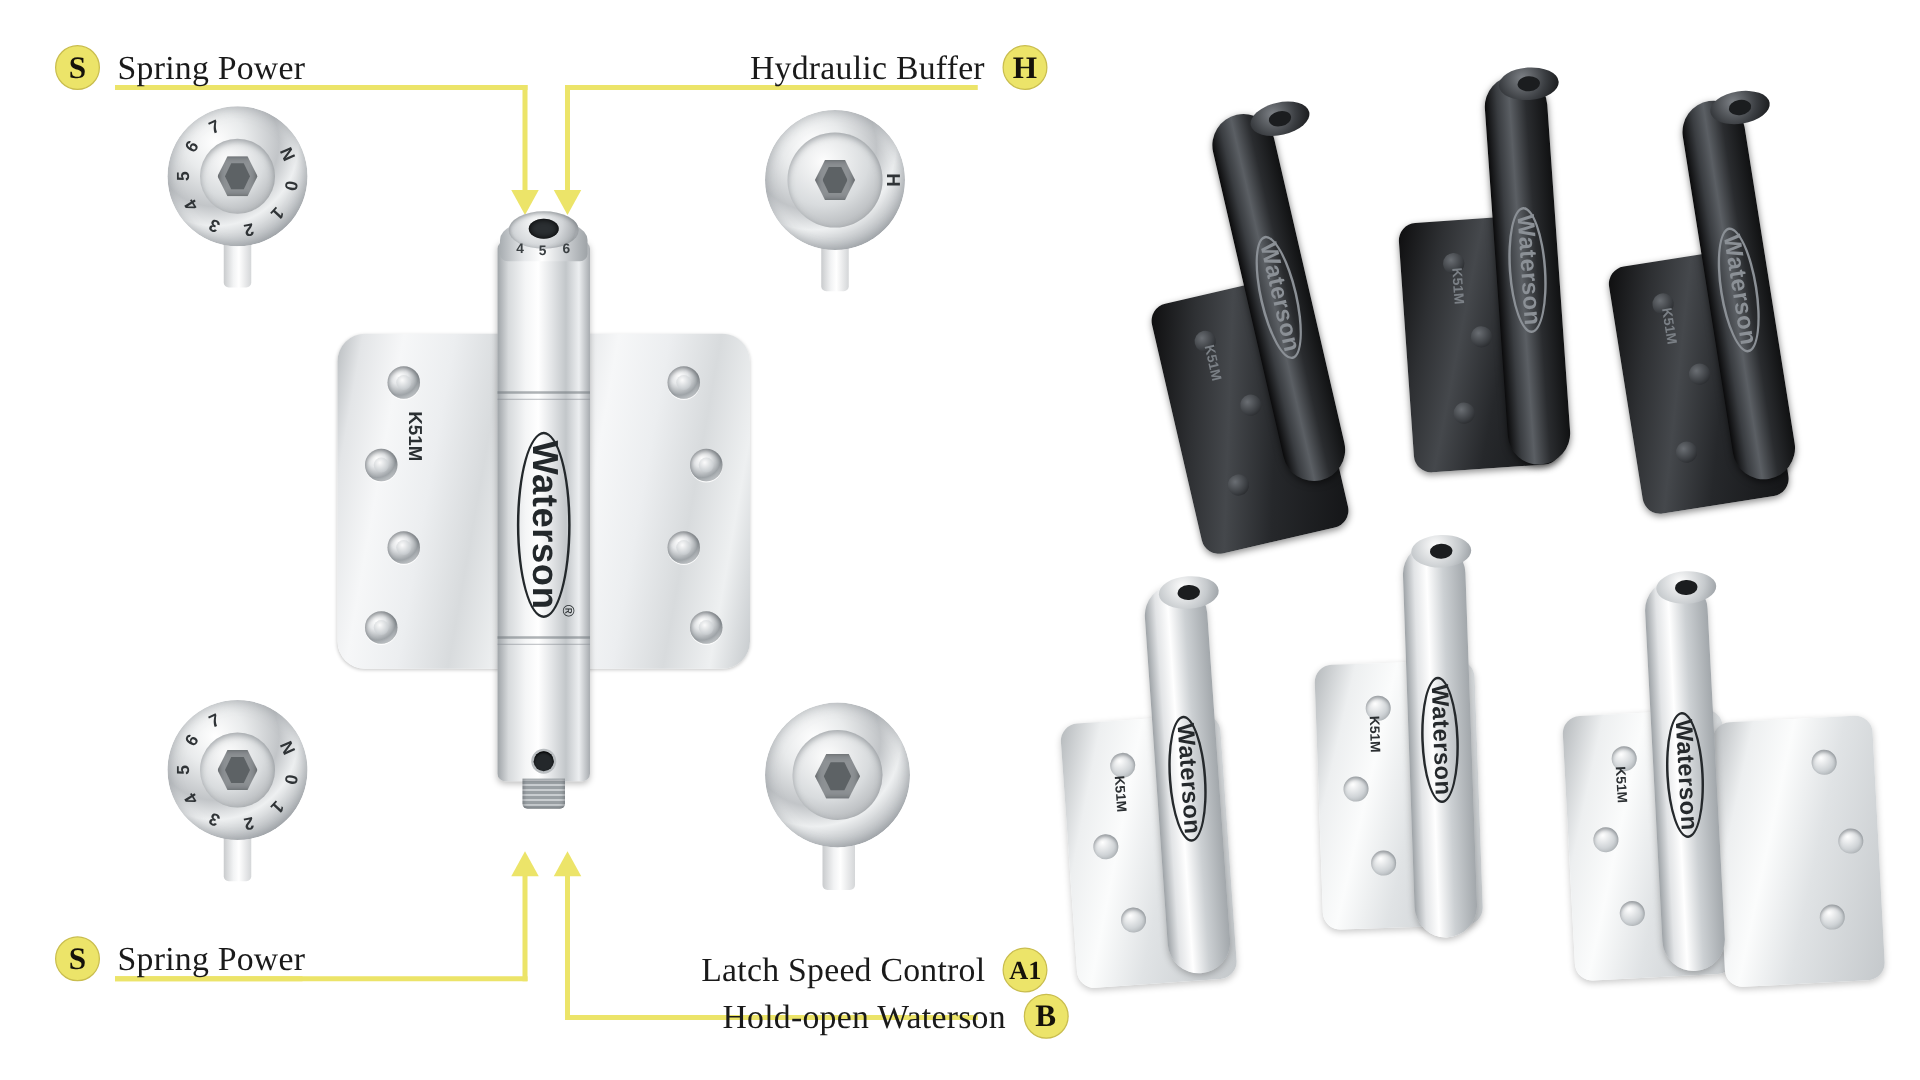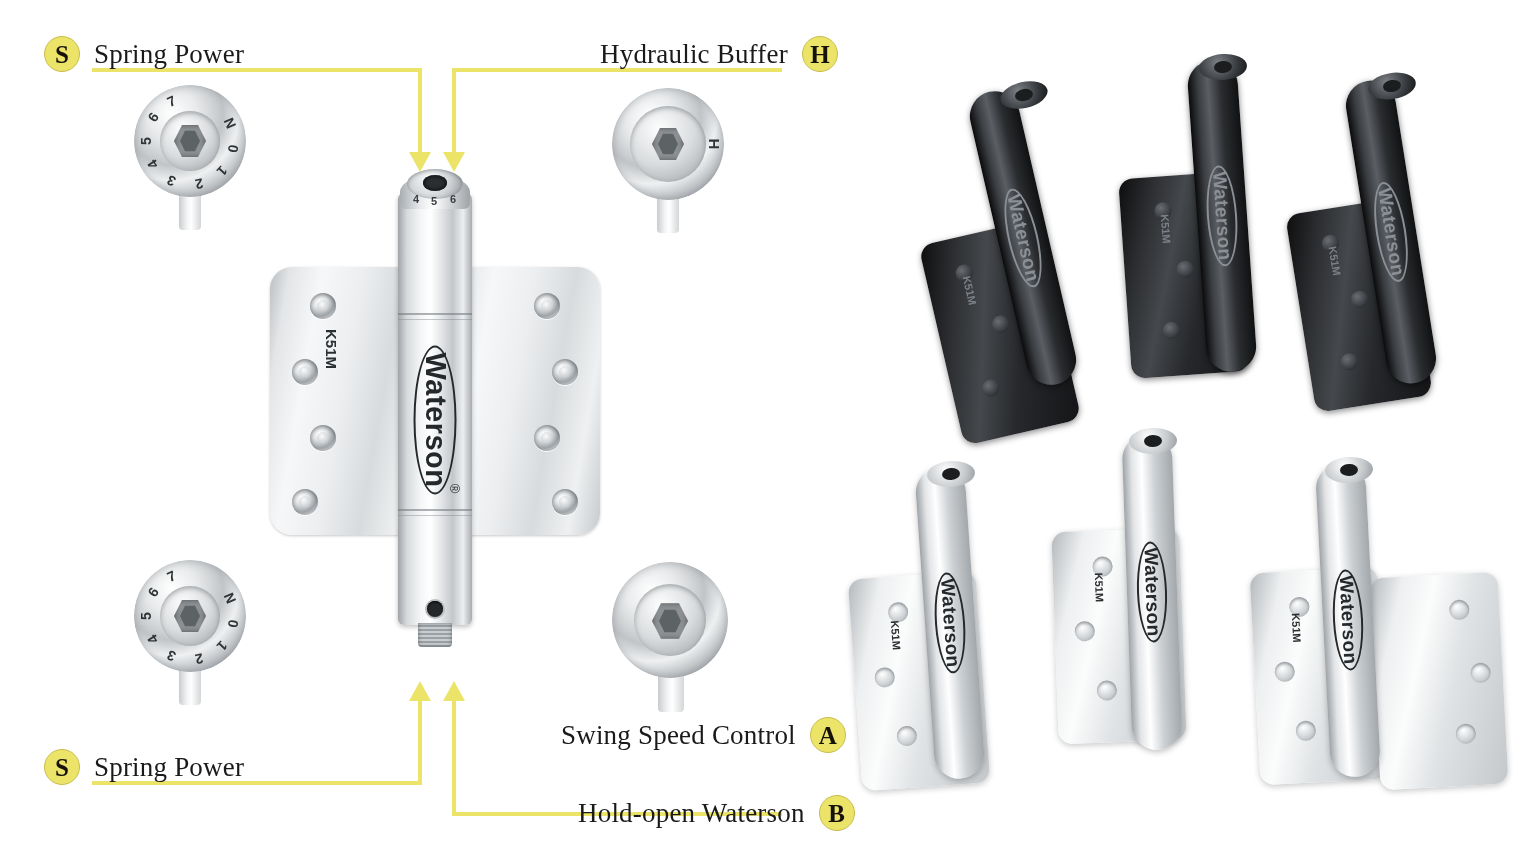--- a/index.html
+++ b/index.html
@@ -168,25 +168,25 @@
   <div class="callout" style="left:600px;top:36px;">
     <div class="txt">Hydraulic Buffer</div>
     <div class="badge">H</div>
   </div>
 
   <div class="callout" style="left:44px;top:749px;">
     <div class="badge">S</div>
     <div class="txt">Spring Power</div>
   </div>
 
-  <div class="callout" style="left:561px;top:717px;">
-    <div class="txt">Swing Speed Control</div>
-    <div class="badge">A</div>
-  </div>
-
+
+  <div class="callout" style="left:561px;top:758px;">
+    <div class="txt">Latch Speed Control</div>
+    <div class="badge small">A1</div>
+  </div>
 
   <div class="callout" style="left:578px;top:795px;">
     <div class="txt">Hold-open Waterson</div>
     <div class="badge">B</div>
   </div>
 
   <div class="dial" style="left:130px;top:85px;width:120px;height:145px;">
     <div class="stem" style="top:100px;width:22px;height:45px;"></div>
     <div class="dialface" style="left:4px;top:0;width:112px;height:112px;">
       <div class="ring"></div>

